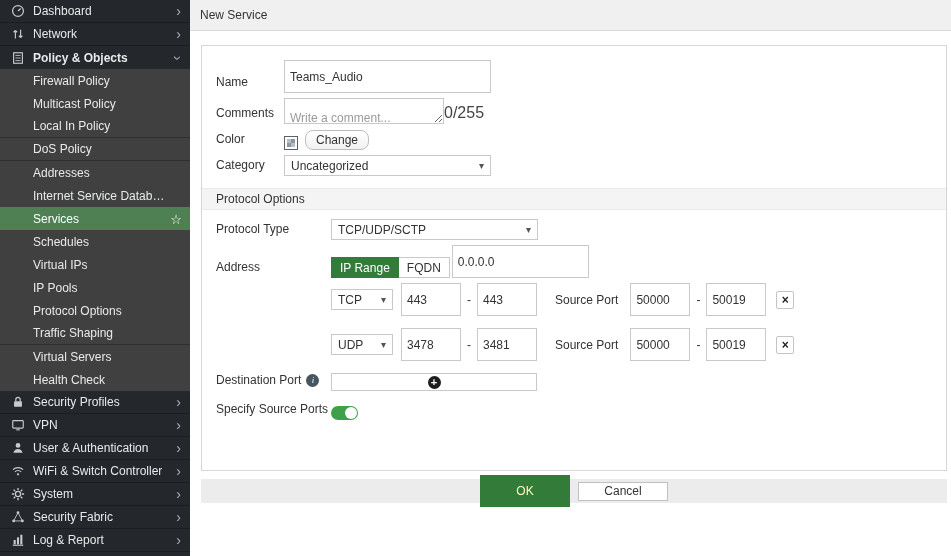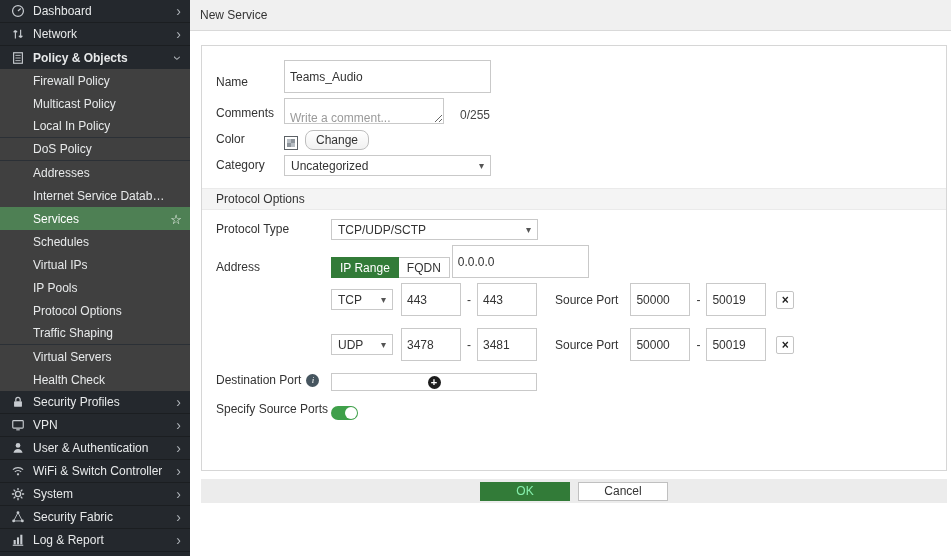--- a/index.html
+++ b/index.html
@@ -35,21 +35,21 @@
 
   .frow{display:flex;align-items:flex-end;min-height:21px;margin-bottom:5px;padding-left:14px}
   .frow.top-align{align-items:flex-end}
   .frow .lbl{width:68px;flex:none;color:#333;line-height:21px;display:flex;align-items:center}
   .frow.prow .lbl{width:115px}
 
   .txt{height:33px;border:1px solid #c9c9c9;padding:0 5px;font:12px "Liberation Sans",sans-serif;color:#333;background:#fff;outline:none}
   .w207{width:207px}
   textarea.cmt{width:160px;height:26px;border:1px solid #c9c9c9;font:12px "Liberation Sans",sans-serif;padding:12px 5px;color:#333;resize:both;outline:none}
   textarea.cmt::placeholder{color:#9a9a9a}
-  .counter{font-size:12px;color:#444;margin-left:16px;align-self:flex-end;padding-bottom:2px}
+  .counter{font-size:16px;color:#444;margin-left:0;align-self:flex-end;padding-bottom:2px}
 
   .swatch{width:14px;height:14px;border:1px solid #5c6166;margin-right:7px;flex:none;background:
     linear-gradient(#fff,#fff) padding-box;position:relative}
   .swatch::after{content:"";position:absolute;inset:2px;background:
     linear-gradient(90deg,#b8bec4 50%,#8e959c 50%) top/100% 50% no-repeat,
     linear-gradient(90deg,#8e959c 50%,#b8bec4 50%) bottom/100% 50% no-repeat}
 
   .btn{height:20px;border:1px solid #bdbdbd;background:linear-gradient(#ffffff,#f1f1f1);padding:0 10px;font:12px "Liberation Sans",sans-serif;color:#333;border-radius:8px;cursor:pointer}
 
   .select{height:21px;border:1px solid #c9c9c9;background:#fff;display:flex;align-items:center;justify-content:space-between;padding:0 6px;color:#333;cursor:pointer}
@@ -75,21 +75,21 @@
 
   .info-icon{width:13px;height:13px;border-radius:50%;background:#46555f;color:#fff;font-size:9px;font-style:italic;display:inline-flex;align-items:center;justify-content:center;margin-left:5px;font-family:"Liberation Serif",serif;flex:none;cursor:pointer}
 
   .toggle{width:27px;height:14px;border-radius:8px;background:#bbb;position:relative;cursor:pointer;flex:none}
   .toggle.on{background:var(--toggle)}
   .toggle .knob{position:absolute;left:1px;top:1px;width:12px;height:12px;border-radius:50%;background:#fff}
   .toggle.on .knob{left:auto;right:1px}
   .sp-row{margin-top:8px}
 
   .footer-bar{margin-top:8px;height:24px;background:#ececec;display:flex;align-items:center;justify-content:center;gap:8px}
-  .ok-btn{width:90px;height:19px;background:var(--accent);border:1px solid var(--accent);color:#86efac;font:12px "Liberation Sans",sans-serif;cursor:pointer}
+  .ok-btn{width:90px;height:32px;background:var(--accent);border:1px solid var(--accent);color:#fef9c3;font:12px "Liberation Sans",sans-serif;cursor:pointer}
   .cancel-btn{width:90px;height:19px;background:#fff;border:1px solid #c0c0c0;color:#333;font:12px "Liberation Sans",sans-serif;cursor:pointer}
 </style>
 </head>
 <body>
 
 <div class="app">
 
   <aside class="sidebar" id="sidebar">
       <div class="nav-item top">
         <span class="nav-icon">

